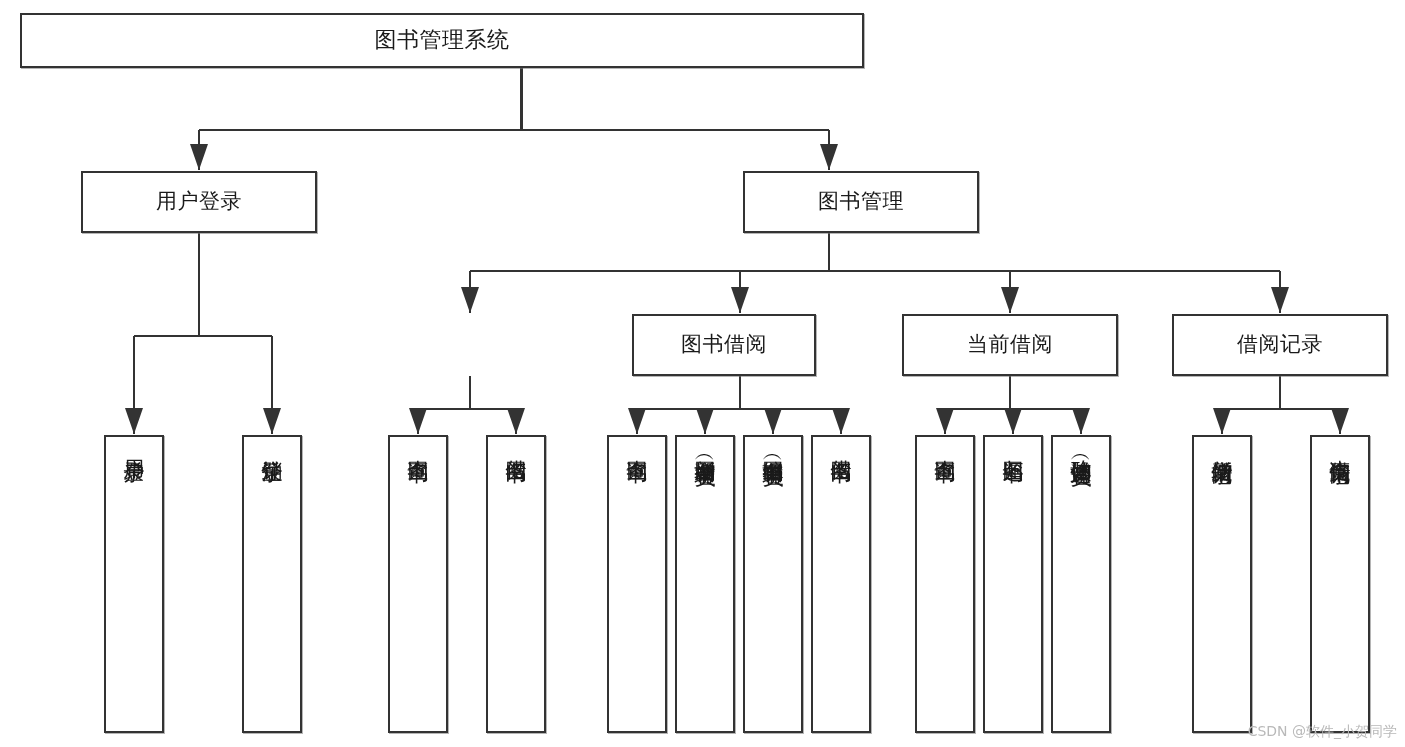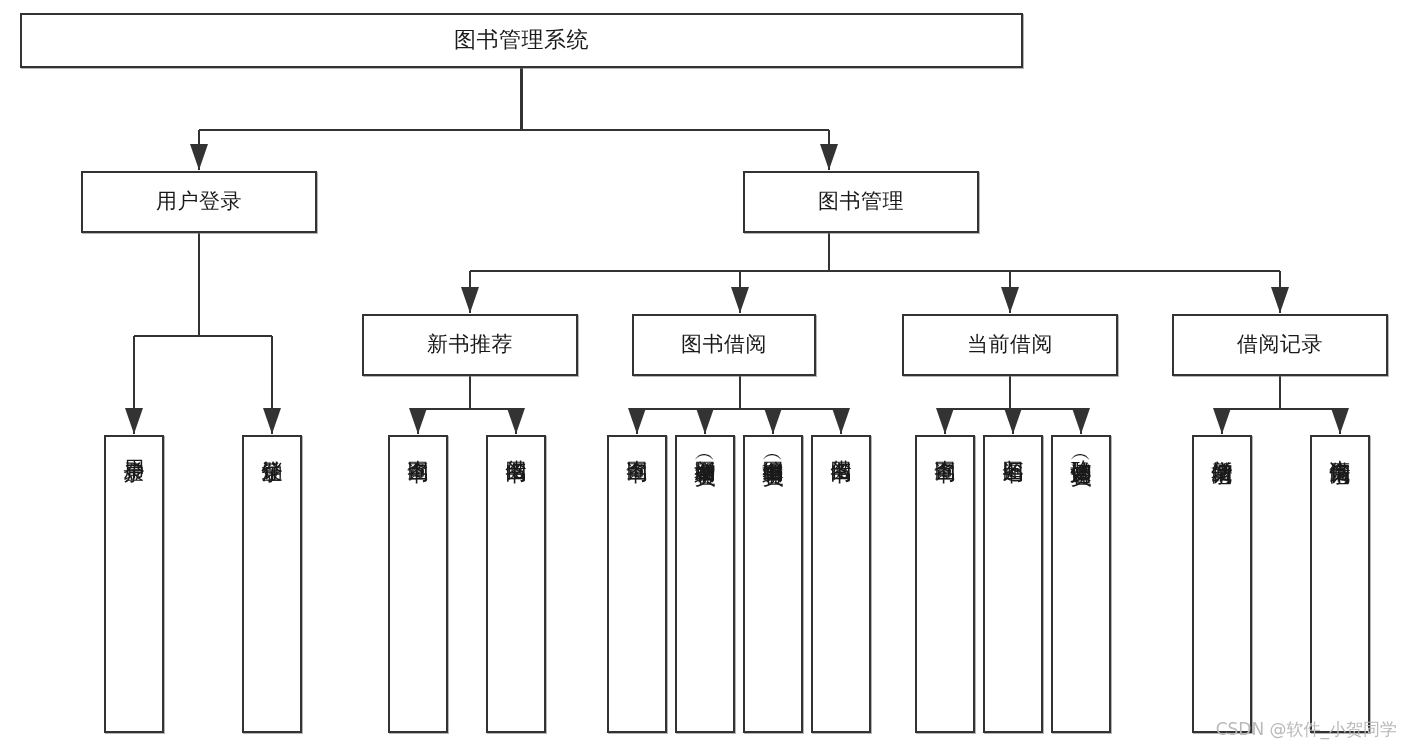--- a/index.html
+++ b/index.html
@@ -62,21 +62,21 @@
     text-orientation: upright;
     font-size: 21px;
     line-height: 1.05;
     letter-spacing: 1px;
     max-height: 100%;
   }
   #watermark {
     position: absolute;
     right: 8px;
     bottom: 6px;
-    font-size: 17px;
+    font-size: 14px;
     color: #b9b9b9;
     white-space: nowrap;
     font-family: "DejaVu Sans", "Liberation Sans", sans-serif;
   }
 </style>
 </head>
 <body>
 
 <div id="diagram-root">
 
@@ -128,34 +128,31 @@
       <line x1="1081" y1="409" x2="1081" y2="434" stroke="#333333" stroke-width="2.6" shape-rendering="crispEdges"></line>
       <path d="M 1072 408 L 1090 408 L 1081 434 Z" fill="#333333"></path>
       <line x1="1280" y1="376" x2="1280" y2="409" stroke="#333333" stroke-width="2.6" shape-rendering="crispEdges"></line>
       <line x1="1222" y1="409" x2="1340" y2="409" stroke="#333333" stroke-width="2.6" shape-rendering="crispEdges"></line>
       <line x1="1222" y1="409" x2="1222" y2="434" stroke="#333333" stroke-width="2.6" shape-rendering="crispEdges"></line>
       <path d="M 1213 408 L 1231 408 L 1222 434 Z" fill="#333333"></path>
       <line x1="1340" y1="409" x2="1340" y2="434" stroke="#333333" stroke-width="2.6" shape-rendering="crispEdges"></line>
       <path d="M 1331 408 L 1349 408 L 1340 434 Z" fill="#333333"></path>
     </svg>
 
-  <div class="node root horiz" style="left: 20px; top: 13px; width: 1003px; height: 55px;">
+  <div class="node root horiz" style="left: 20px; top: 13px; width: 844px; height: 55px;">
     <span class="label">图书管理系统</span>
   </div>
 
   <div class="node horiz" style="left: 81px; top: 171px; width: 236px; height: 62px;">
     <span class="label">用户登录</span>
   </div>
   <div class="node horiz" style="left: 743px; top: 171px; width: 236px; height: 62px;">
     <span class="label">图书管理</span>
   </div>
 
-  <div class="node horiz" style="left: 362px; top: 314px; width: 216px; height: 62px;">
-    <span class="label">新书推荐</span>
-  </div>
   <div class="node horiz" style="left: 632px; top: 314px; width: 184px; height: 62px;">
     <span class="label">图书借阅</span>
   </div>
   <div class="node horiz" style="left: 902px; top: 314px; width: 216px; height: 62px;">
     <span class="label">当前借阅</span>
   </div>
   <div class="node horiz" style="left: 1172px; top: 314px; width: 216px; height: 62px;">
     <span class="label">借阅记录</span>
   </div>
 

